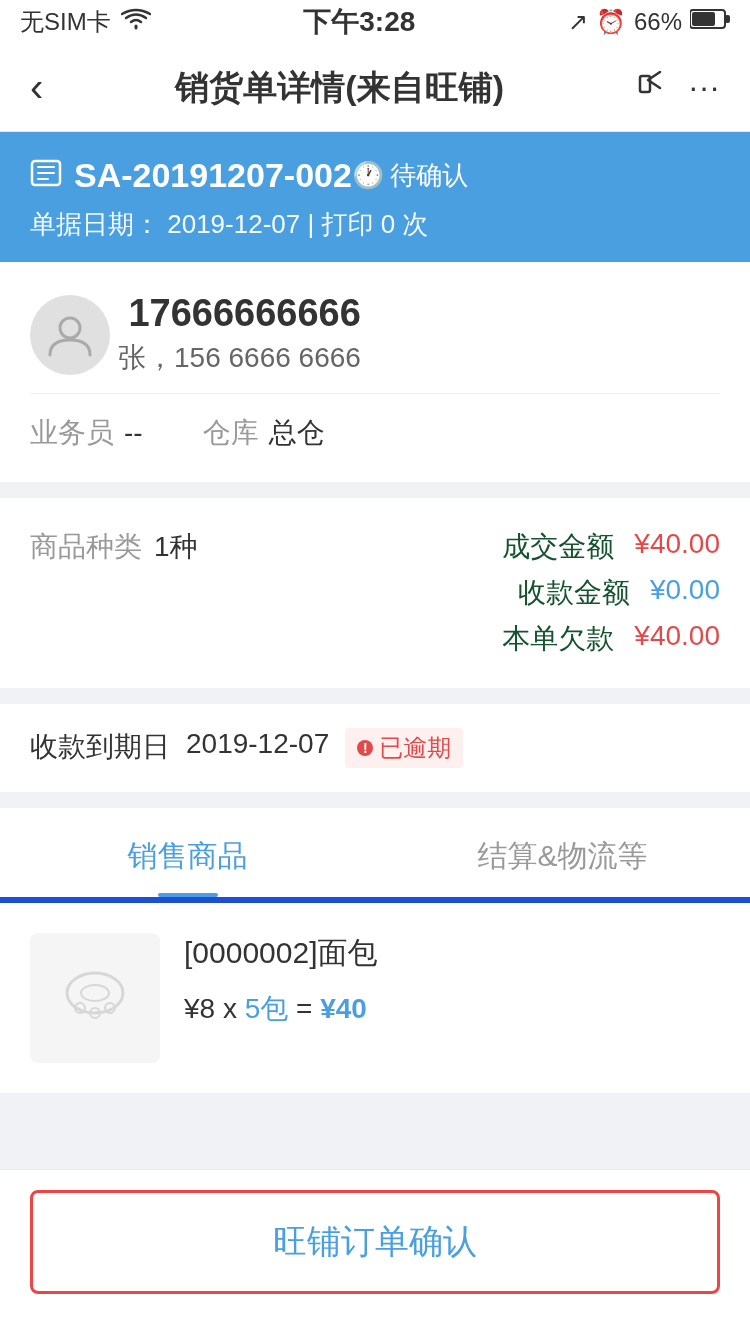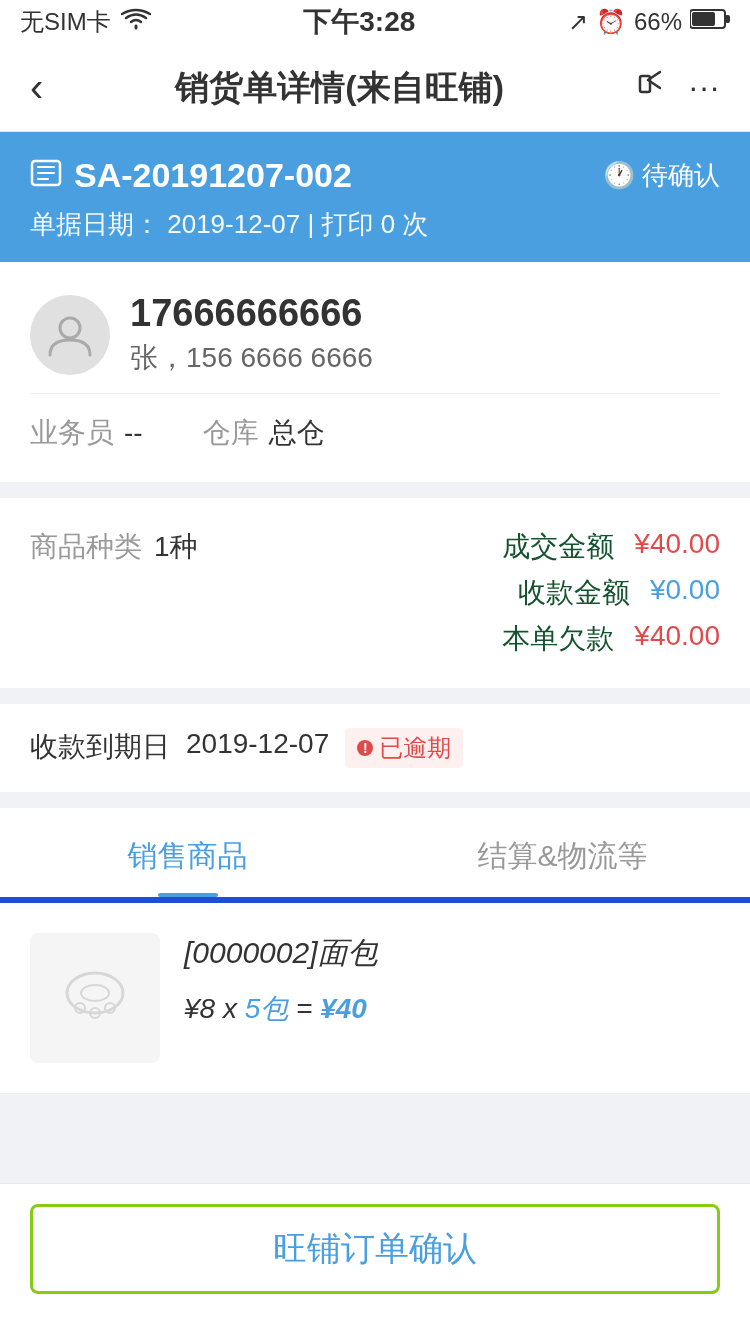--- a/index.html
+++ b/index.html
@@ -62,21 +62,21 @@
     }
 
     
     .order-header {
       background: #4a9fe0;
       padding: 24px 30px 20px;
       margin-bottom: 0;
     }
     .order-header-top {
       display: flex;
-      justify-content: space-between;
+      justify-content: flex-start;
       align-items: center;
       margin-bottom: 12px;
     }
     .order-id {
       font-size: 34px;
       font-weight: 700;
       color: #fff;
       display: flex;
       align-items: center;
       gap: 12px;
@@ -96,22 +96,23 @@
 
     
     .customer-card {
       background: #fff;
       padding: 30px;
       margin-bottom: 16px;
     }
     .customer-top {
       display: flex;
       align-items: center;
-      gap: 20px;
+      gap: 8px;
       margin-bottom: 16px;
+      text-align: right;
     }
     .avatar {
       width: 80px;
       height: 80px;
       border-radius: 50%;
       background: #e0e0e0;
       display: flex;
       align-items: center;
       justify-content: center;
       font-size: 36px;
@@ -265,21 +266,20 @@
       flex-shrink: 0;
       overflow: hidden;
     }
     .product-image svg {
       width: 80px;
       height: 80px;
       opacity: 0.4;
     }
     .product-info {
       flex: 1;
-      font-style: italic;
     }
     .product-name {
       font-size: 30px;
       color: #333;
       margin-bottom: 16px;
       font-weight: 500;
     }
     .product-price-row {
       font-size: 28px;
       color: #333;
@@ -298,22 +298,22 @@
       position: fixed;
       bottom: 0;
       left: 0;
       width: 750px;
       background: #fff;
       padding: 20px 30px 40px;
       border-top: 1px solid #e8e8e8;
     }
     .confirm-btn {
       width: 100%;
-      height: 90px;
-      border: 3px solid #84cc16;
+      height: 104px;
+      border: 3px solid #ef4444;
       border-radius: 8px;
       background: #fff;
       color: #4a9fe0;
       font-size: 34px;
       font-weight: 500;
       cursor: pointer;
       display: flex;
       align-items: center;
       justify-content: center;
     }

